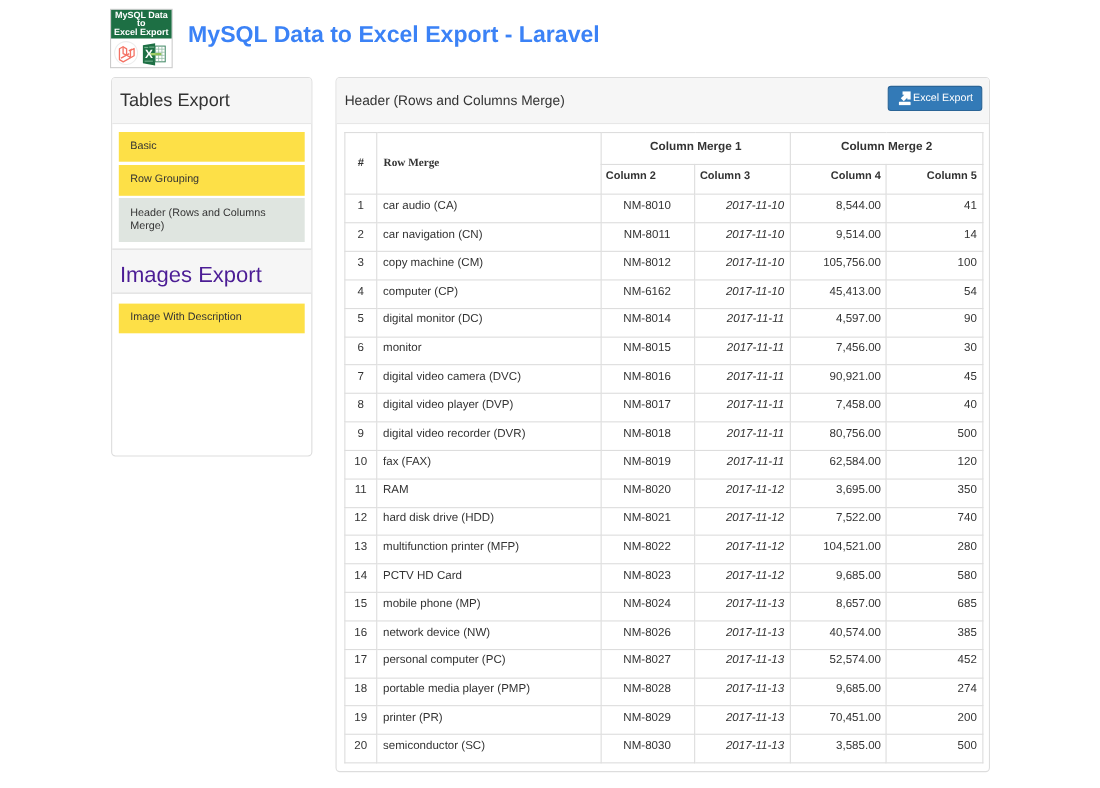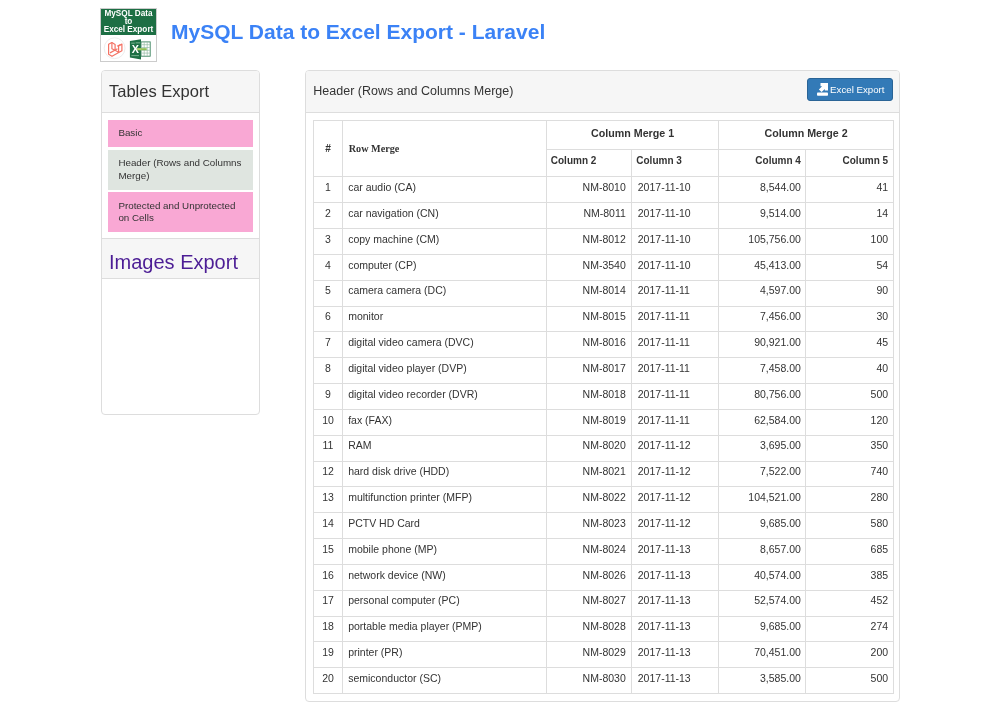--- a/index.html
+++ b/index.html
@@ -7,25 +7,25 @@
 body { font-family:"Liberation Sans", sans-serif; width:1000px; height:716px; position:relative; overflow:hidden; }
 .page { position:absolute; left:0; top:0; width:1000px; height:716px;border-radius:20px; }
 
 
 .logo { position:absolute; left:100px; top:7.5px; width:57px; height:54.5px; border:1px solid #ccc; background:#fff; }
 .logo .green { position:absolute; left:0; top:0; right:0; height:26.5px; background:#1d6f44; color:#fff; font-weight:bold; font-size:8.2px; line-height:7.8px; text-align:center; padding-top:1.6px; }
 .logo .icons { position:absolute; left:0; top:26.5px; right:0; bottom:0; }
 .title { position:absolute; left:171px; top:20px; font-size:21px; font-weight:bold; color:#3b82f6; }
 
 
-.sidebar { position:absolute; left:101px; top:69.8px; width:159px; height:345.5px; background:#fff; border:1px solid #ddd; border-radius:4px; }
+.sidebar { position:absolute; left:101px; top:69.8px; width:183px; height:345.5px; background:#fff; border:1px solid #ddd; border-radius:4px; }
 .ph { background:#f6f6f6; color:#333; font-size:16.5px; padding:11.5px 7px 10px 7px; border-bottom:1px solid #ddd; border-radius:3px 3px 0 0; height:42px; }
 .ph2 { background:#f6f6f6; color:#4c1d95; font-size:20px; padding:11.5px 7px 10px 7px; border-top:1px solid #ddd; border-bottom:1px solid #ddd; height:41px; }
 .pbody { padding:7px 6px 6px 6px; }
-.item { background:#f9a8d4; color:#333; font-size:9.8px; line-height:12.4px; padding:7.6px 10px 7.7px 10.4px; margin-bottom:2.4px; }
+.item { background:#fde047; color:#333; font-size:9.8px; line-height:12.4px; padding:7.6px 10px 7.7px 10.4px; margin-bottom:2.4px; }
 .item:last-child { margin-bottom:0; }
 .item.sel { background:#dfe5e0; }
 
 .main { position:absolute; left:305.3px; top:69.8px; width:595.2px; height:632px; background:#fff; border:1px solid #ddd; border-radius:4px; }
 .mhead { position:relative; background:#f6f6f6; color:#333; font-size:12.5px; height:42px; line-height:41px; padding-left:7px; border-bottom:1px solid #ddd; border-radius:3px 3px 0 0; }
 .btn { position:absolute; right:6px; top:7.5px; width:86.5px; height:22.6px; background:#337ab7; border:1px solid #2a6496; border-radius:3px; color:#fff; font-size:9.7px; font-family:"Liberation Sans", sans-serif; text-align:right; padding-right:8px; }
 .btn svg { position:absolute; left:9.5px; top:3.9px; }
 .mbody { padding:7px; }
 
 
@@ -33,22 +33,22 @@
 th, td { border:1px solid #ddd; color:#333; }
 th { font-size:10.2px; font-weight:bold; }
 td { font-size:10.5px; padding:3.7px 5.5px 8.75px 5.5px; line-height:12.4px; vertical-align:top; }
 th.cm { text-align:center; vertical-align:top; padding-top:6px; height:29.5px; font-size:10.7px;margin-left:40px; }
 th.c23 { text-align:left; vertical-align:top; padding:5px 5.5px 8.2px 4px; height:27px; font-size:10px; }
 th.c45 { text-align:right; vertical-align:top; padding:5px 4.6px 8.2px 5.5px; height:27px; font-size:10px; }
 th.num { text-align:center; vertical-align:middle; }
 th.rowm { text-align:left; vertical-align:middle; padding-left:6px;font-family:Liberation Serif, serif; }
 td.c0 { text-align:center; padding-left:0; padding-right:0; }
 td.c1 { text-align:left; padding-left:5.5px; }
-td.c2 { text-align:right; padding-left:4px; }
-td.c3 { text-align:left; }
+td.c2 { text-align:center; padding-left:4px; }
+td.c3 { text-align:right;font-style:italic; }
 td.c4, td.c5 { text-align:right; padding-right:4.6px; }
 </style>
 </head>
 <body>
 <div class="page">
   <div class="logo">
     <div class="green">MySQL Data<br>to<br>Excel Export</div>
     <div class="icons">
       <svg width="55" height="26.5" viewBox="0 0 55 26.5">
         <circle cx="13.6" cy="13.2" r="10.4" fill="#fff" stroke="#ededed" stroke-width="1"></circle>
@@ -80,24 +80,27 @@
         </g>
       </svg>
     </div>
   </div>
   <div class="title">MySQL Data to Excel Export - Laravel</div>
 
   <div class="sidebar">
     <div class="ph">Tables Export</div>
     <div class="pbody">
       <div class="item">Basic</div>
+      <div class="item">Row Grouping</div>
       <div class="item sel">Header (Rows and Columns Merge)</div>
-      <div class="item">Protected and Unprotected on Cells</div>
     </div>
     <div class="ph2">Images Export</div>
+    <div class="pbody" style="padding-top:8.5px;">
+      <div class="item">Image With Description</div>
+    </div>
   </div>
 
   <div class="main">
     <div class="mhead">Header (Rows and Columns Merge)
       <button class="btn">
         <svg width="11" height="13" viewBox="0 0 11 13">
           <path d="M3.5 0 L11 0 L11 7.5 L7.8 7.5 L7.8 5.9 L4.6 9.1 L1.9 6.4 L5.1 3.2 L3.5 3.2 Z" fill="#fff"></path>
           <rect x="0" y="9.6" width="11" height="3.1" rx="0.8" fill="#fff"></rect>
         </svg>
         Excel Export
@@ -148,28 +151,28 @@
               <td class="c0">3</td>
               <td class="c1">copy machine (CM)</td>
               <td class="c2">NM-8012</td>
               <td class="c3">2017-11-10</td>
               <td class="c4">105,756.00</td>
               <td class="c5">100</td>
             </tr>
           <tr>
               <td class="c0">4</td>
               <td class="c1">computer (CP)</td>
-              <td class="c2">NM-3540</td>
+              <td class="c2">NM-6162</td>
               <td class="c3">2017-11-10</td>
               <td class="c4">45,413.00</td>
               <td class="c5">54</td>
             </tr>
           <tr>
               <td class="c0">5</td>
-              <td class="c1">camera camera (DC)</td>
+              <td class="c1">digital monitor (DC)</td>
               <td class="c2">NM-8014</td>
               <td class="c3">2017-11-11</td>
               <td class="c4">4,597.00</td>
               <td class="c5">90</td>
             </tr>
           <tr>
               <td class="c0">6</td>
               <td class="c1">monitor</td>
               <td class="c2">NM-8015</td>
               <td class="c3">2017-11-11</td>

